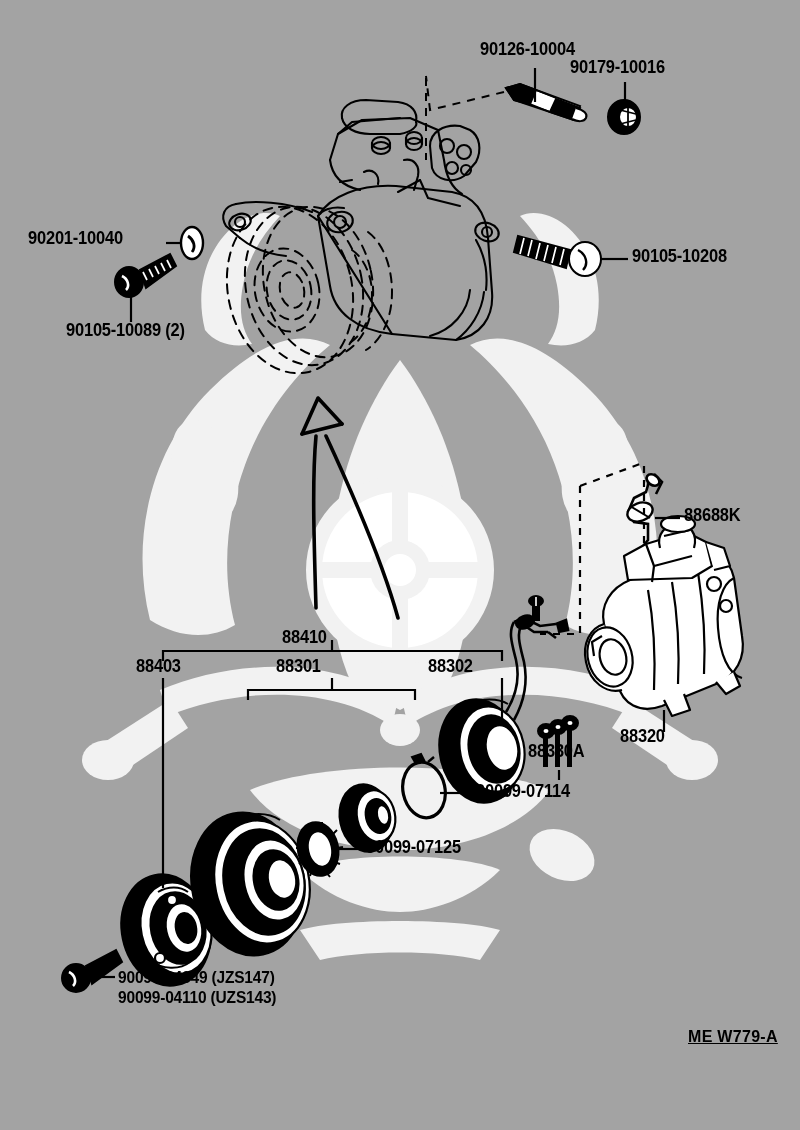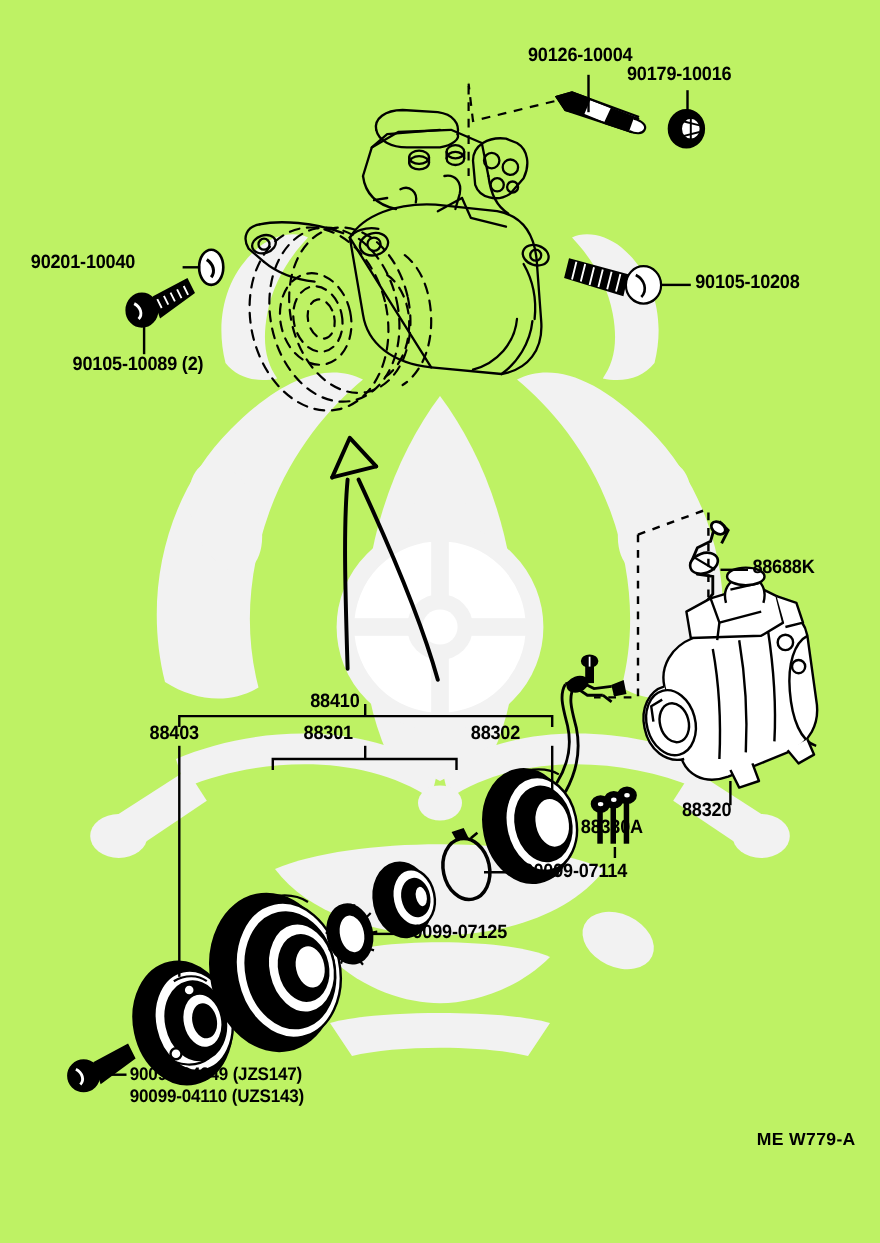--- a/index.html
+++ b/index.html
@@ -5,21 +5,21 @@
 <style>
   html,body{margin:0;padding:0;background:#ffffff;}
   body{
     font-family:"Liberation Sans","DejaVu Sans",sans-serif;
     -webkit-font-smoothing:none;
   }
   #sheet{
     position:relative;
     width:800px;
     height:1130px;
-    background:#bef264;
+    background:#a3a3a3;
     overflow:hidden;
   }
   #artboard{
     position:absolute;
     inset:0;
     width:800px;
     height:1130px;
   }
   .lbl{
     position:absolute;
@@ -422,15 +422,15 @@
   <div class="lbl s18" style="left:528px; top:742px;">88330A</div>
 
   <div class="lbl s18" style="left:476px; top:782px;">90099-07114</div>
 
   <div class="lbl s18" style="left:366px; top:838px;">90099-07125</div>
 
   <div class="lbl s16" style="left:118px; top:968px;">90099-04349 (JZS147)</div>
 
   <div class="lbl s16" style="left:118px; top:988px;">90099-04110 (UZS143)</div>
 
-  <div class="footer" style="left:688px; top:1028px;">ME W779-A</div>
+  <div class="footer" style="left:688px; top:1028px;text-decoration:underline;">ME W779-A</div>
 
 </div>
 
 </body></html>

